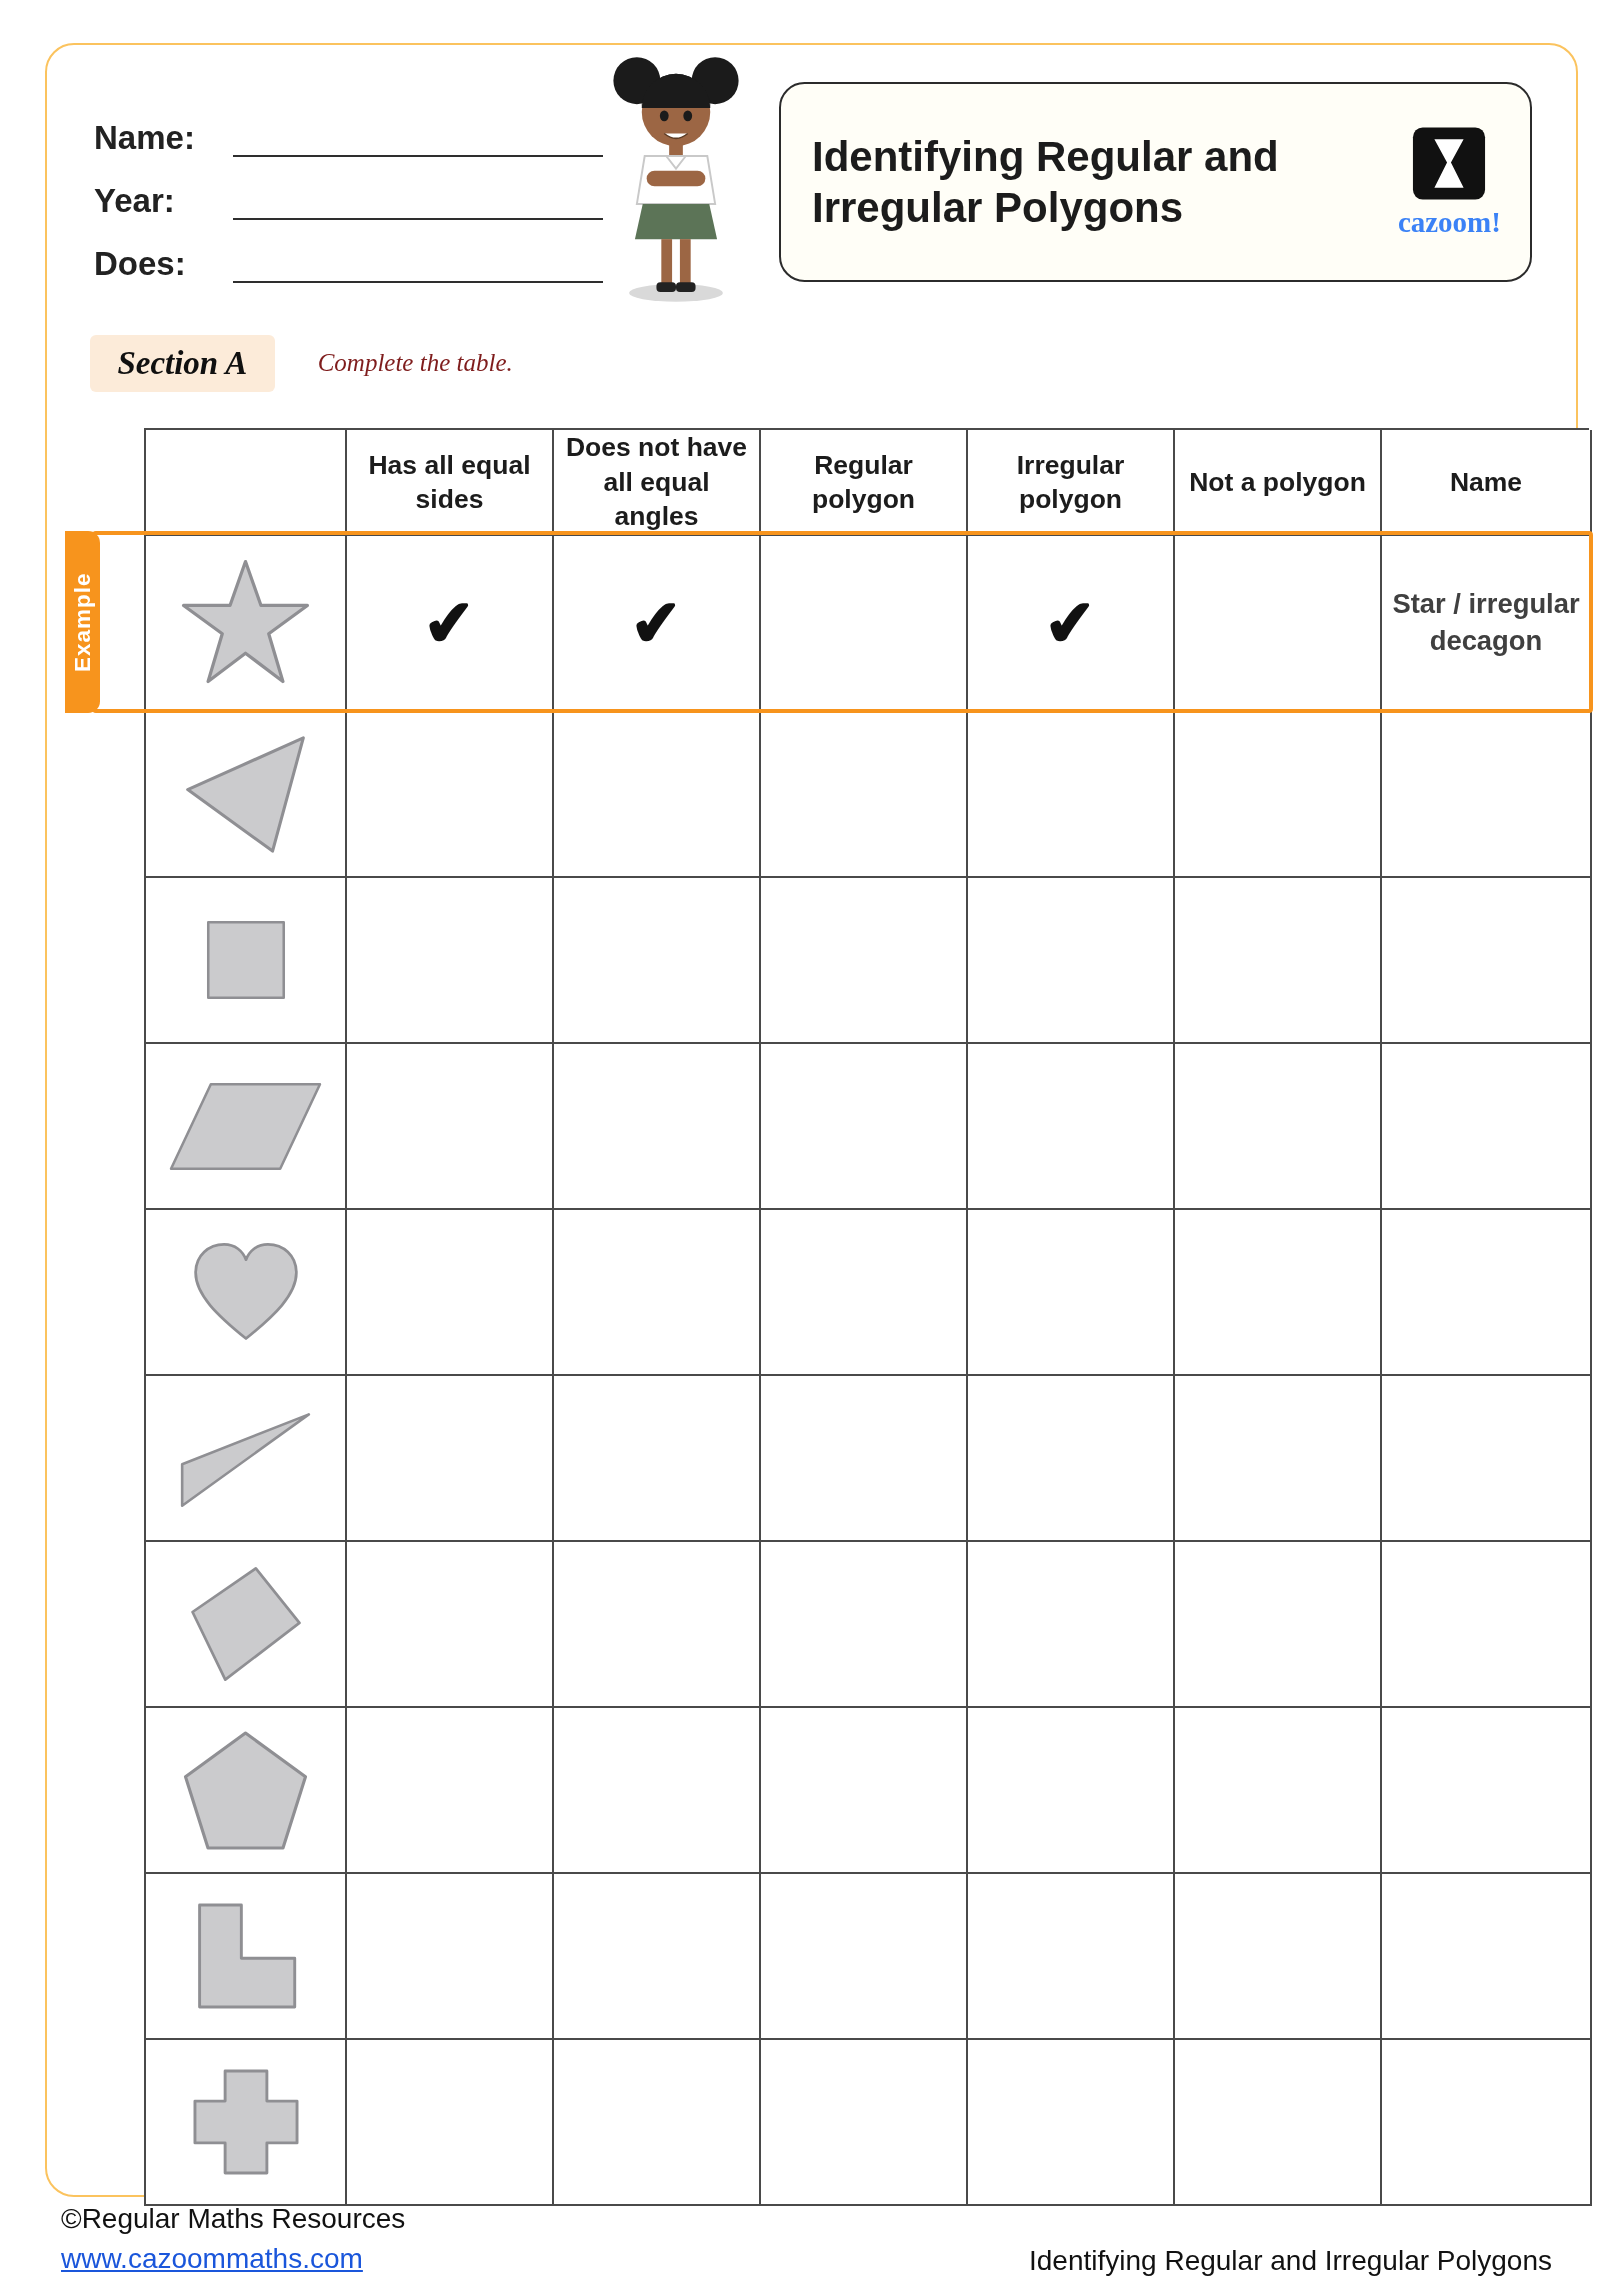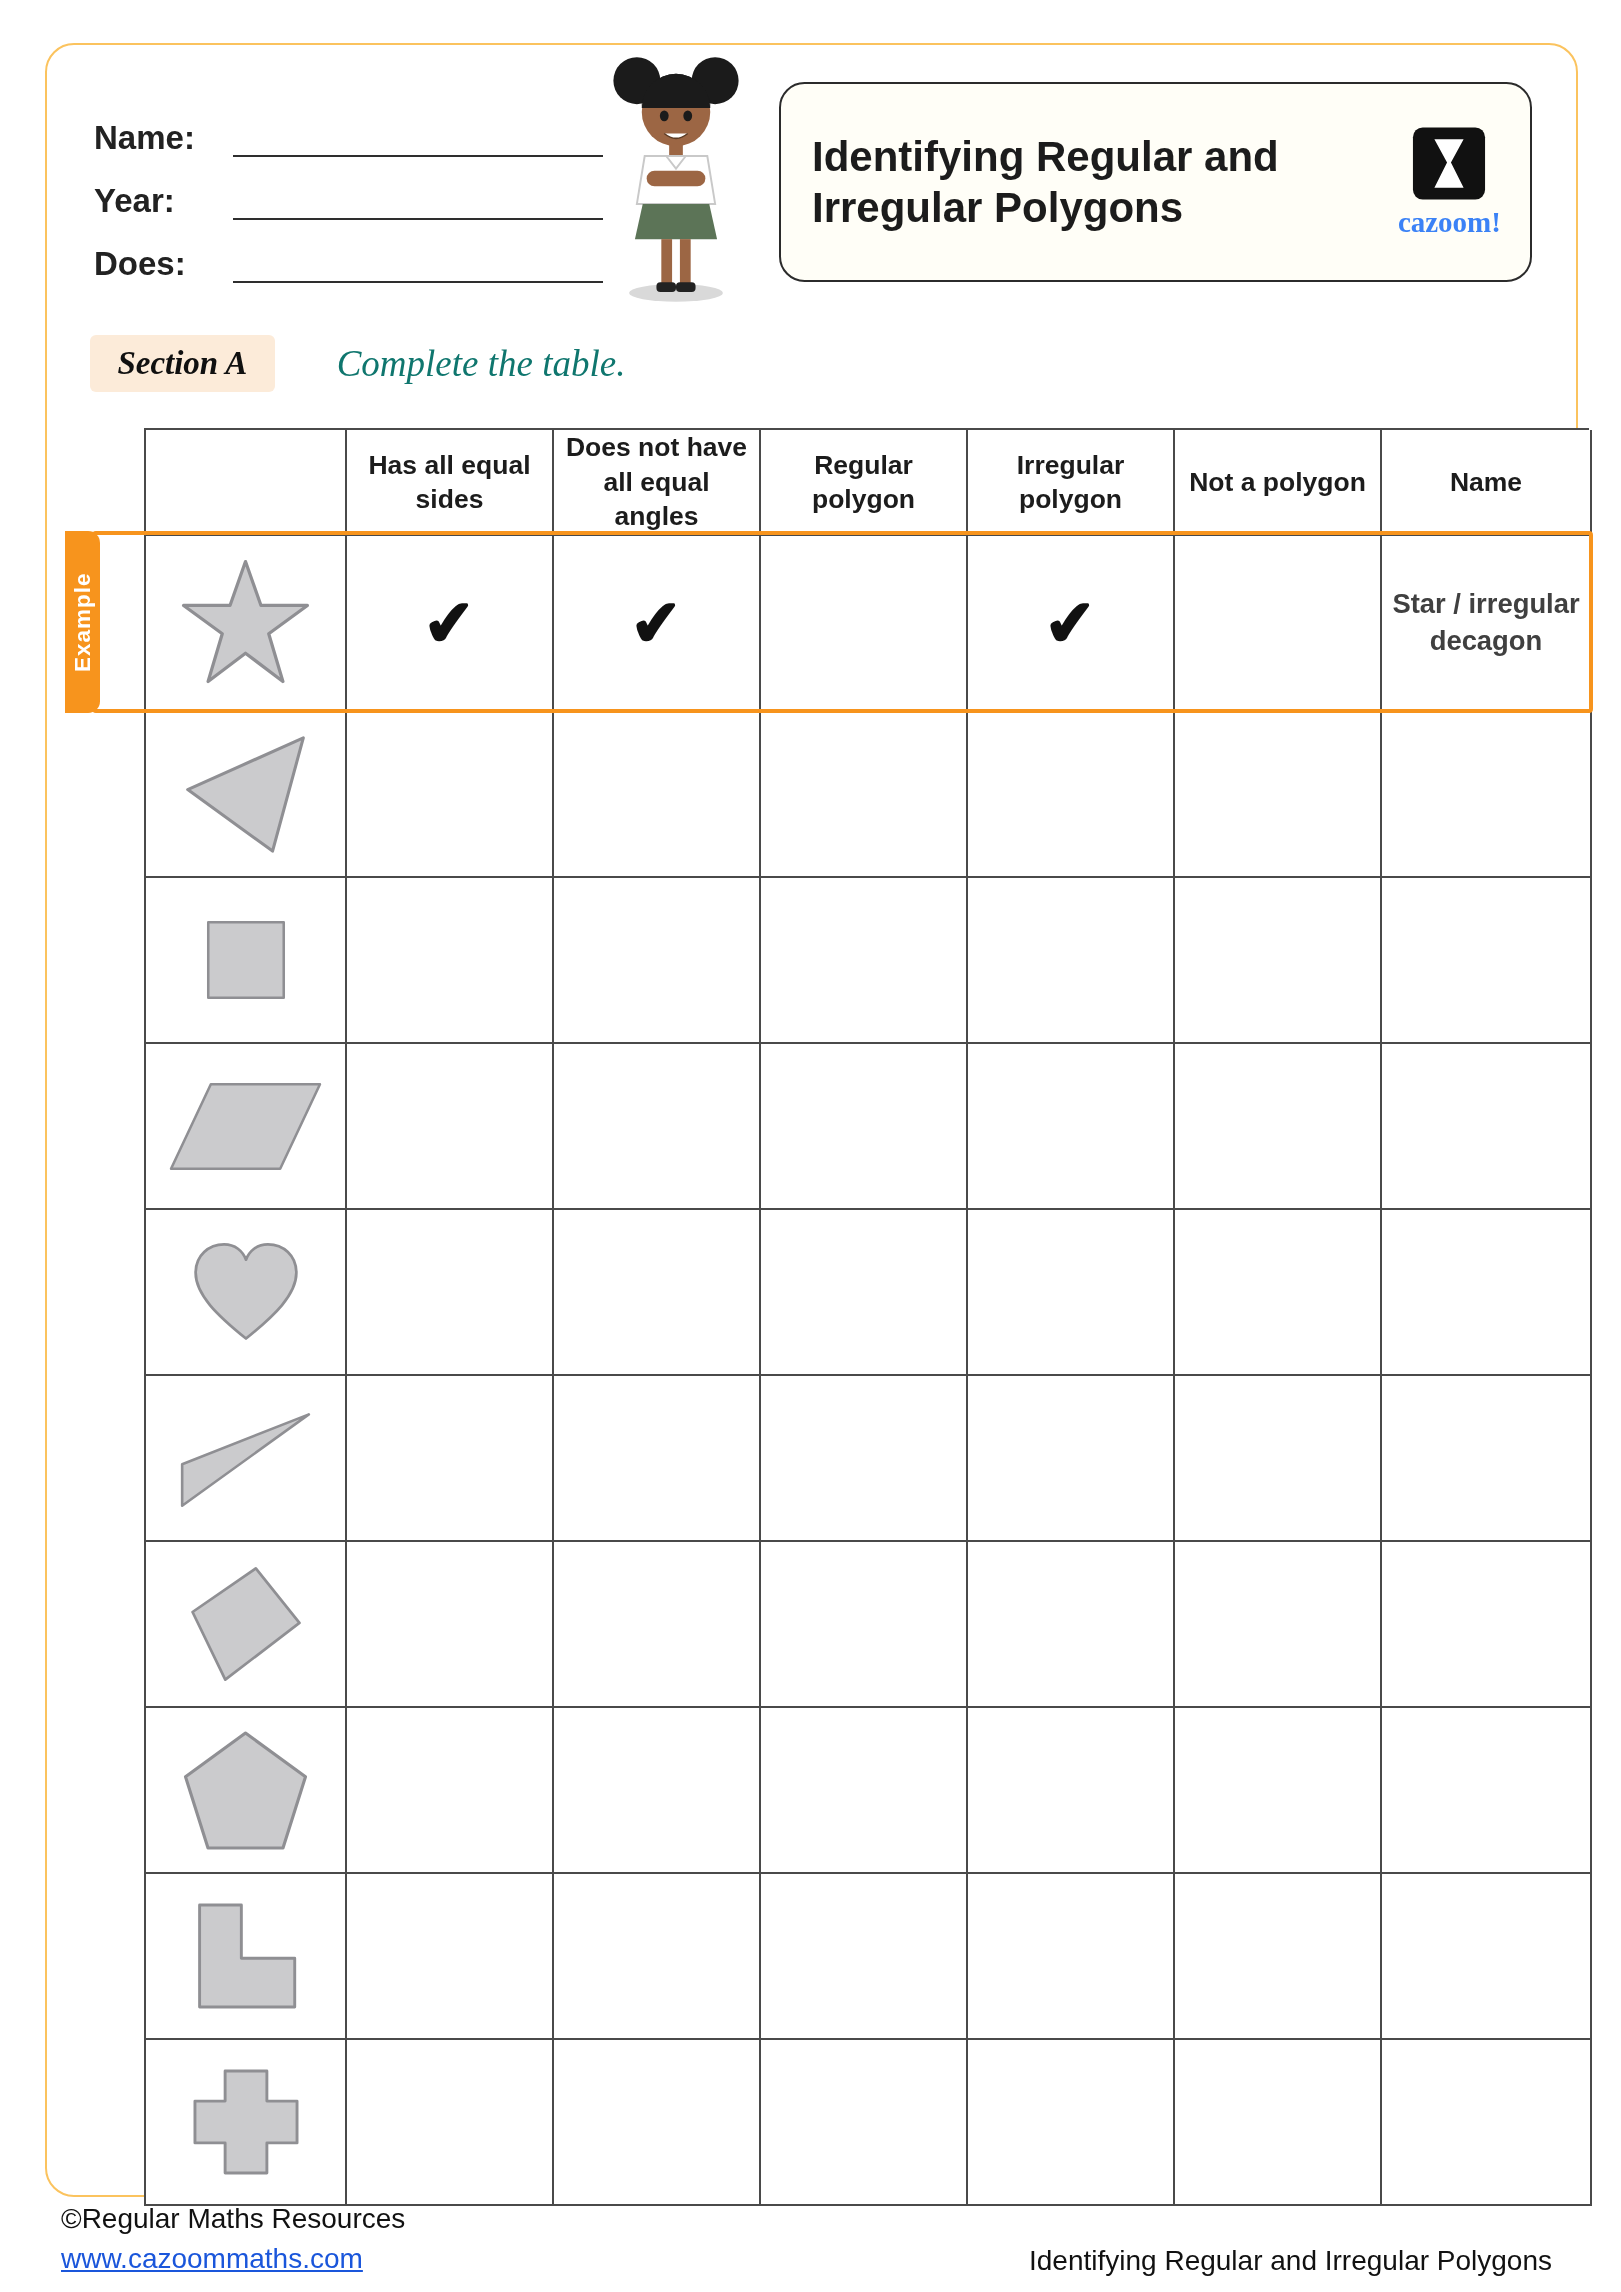--- a/index.html
+++ b/index.html
@@ -35,21 +35,21 @@
   .logo{position:absolute;right:21.6px;top:50%;transform:translateY(-50%);width:118px;text-align:center;}
   .logo-mark{display:inline-block;}
   .logo-text{font-family:"Liberation Serif", serif;font-weight:bold;font-size:29px;margin-top:0px;color:#3b82f6;}
 
   
   .section-row{position:absolute;left:90px;top:335px;display:flex;align-items:center;}
   .section-pill{
     background:#FCEBD9;border-radius:6px;padding:9.8px 27.4px;
     font-family:"Liberation Serif", serif;font-style:italic;font-weight:bold;font-size:33px;color:#101010;
   }
-  .section-instr{font-family:"Liberation Serif", serif;font-style:italic;font-size:37px;margin-left:62px;color:#0f766e;}
+  .section-instr{font-family:"Liberation Serif", serif;font-style:italic;font-size:25px;margin-left:43px;color:#7f1d1d;}
 
   
   .table-wrap{position:absolute;left:96px;top:428px;width:1445px;padding-left:48px;}
   .grid{
     display:grid;
     grid-template-columns:201px 207px 207px 207px 207px 207px 210px;
     grid-template-rows:106px 176px repeat(9,166px);
     border-top:2px solid #4a4a4a;border-left:2px solid #4a4a4a;
     background:#fff;
   }

